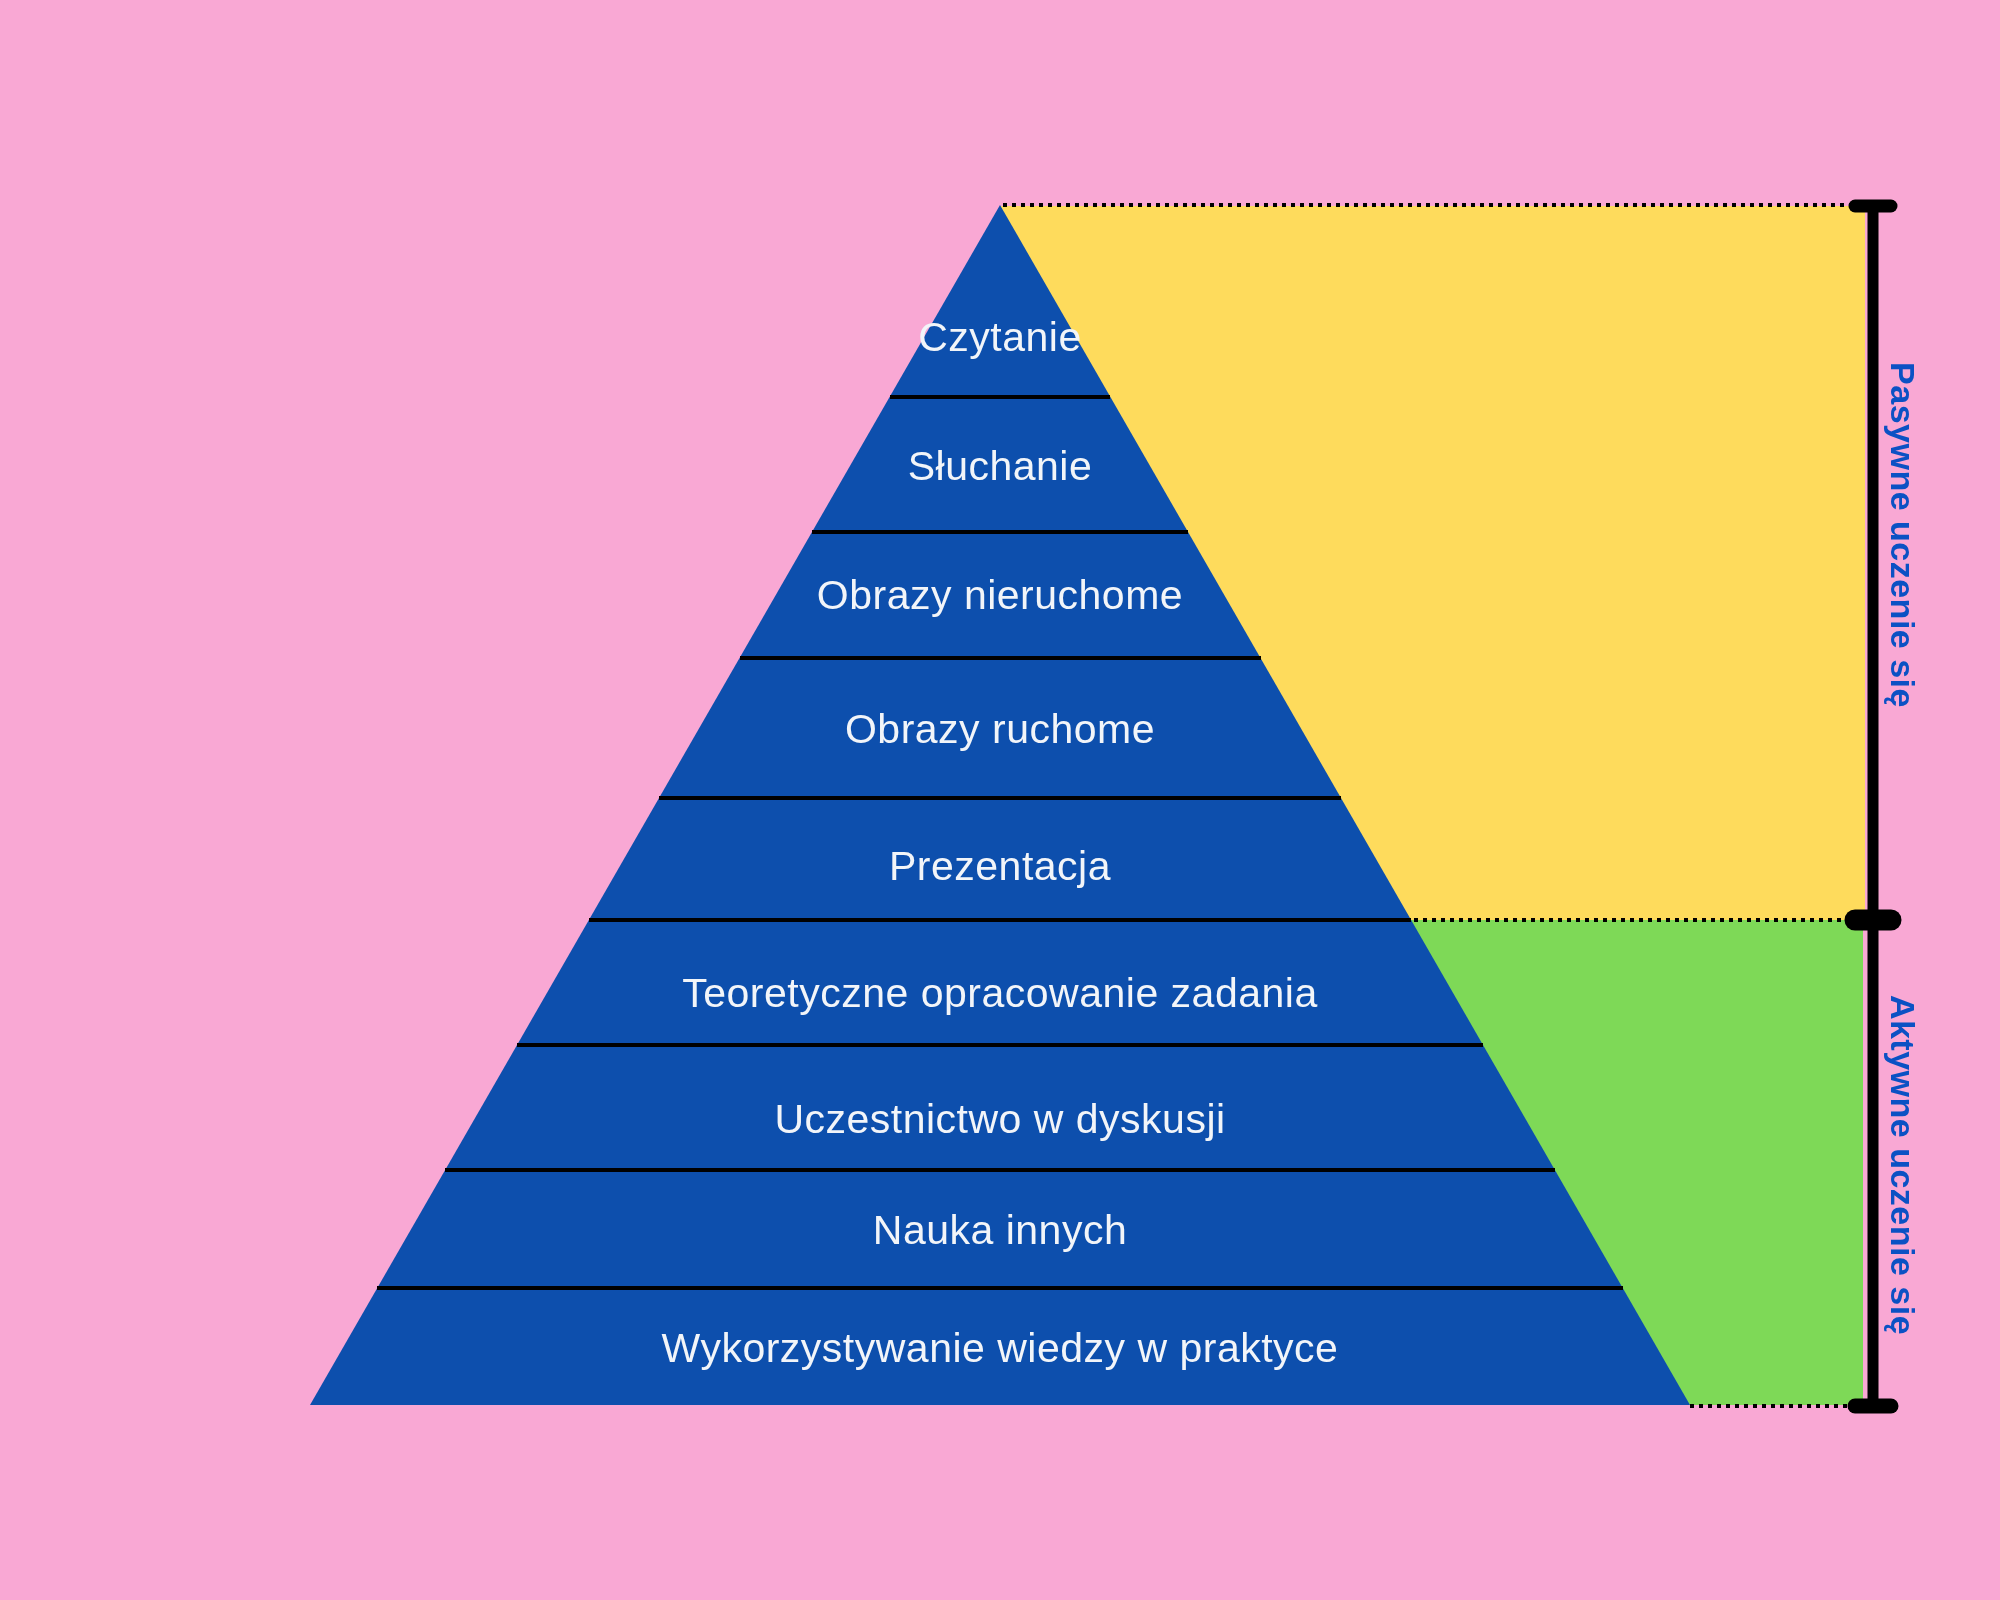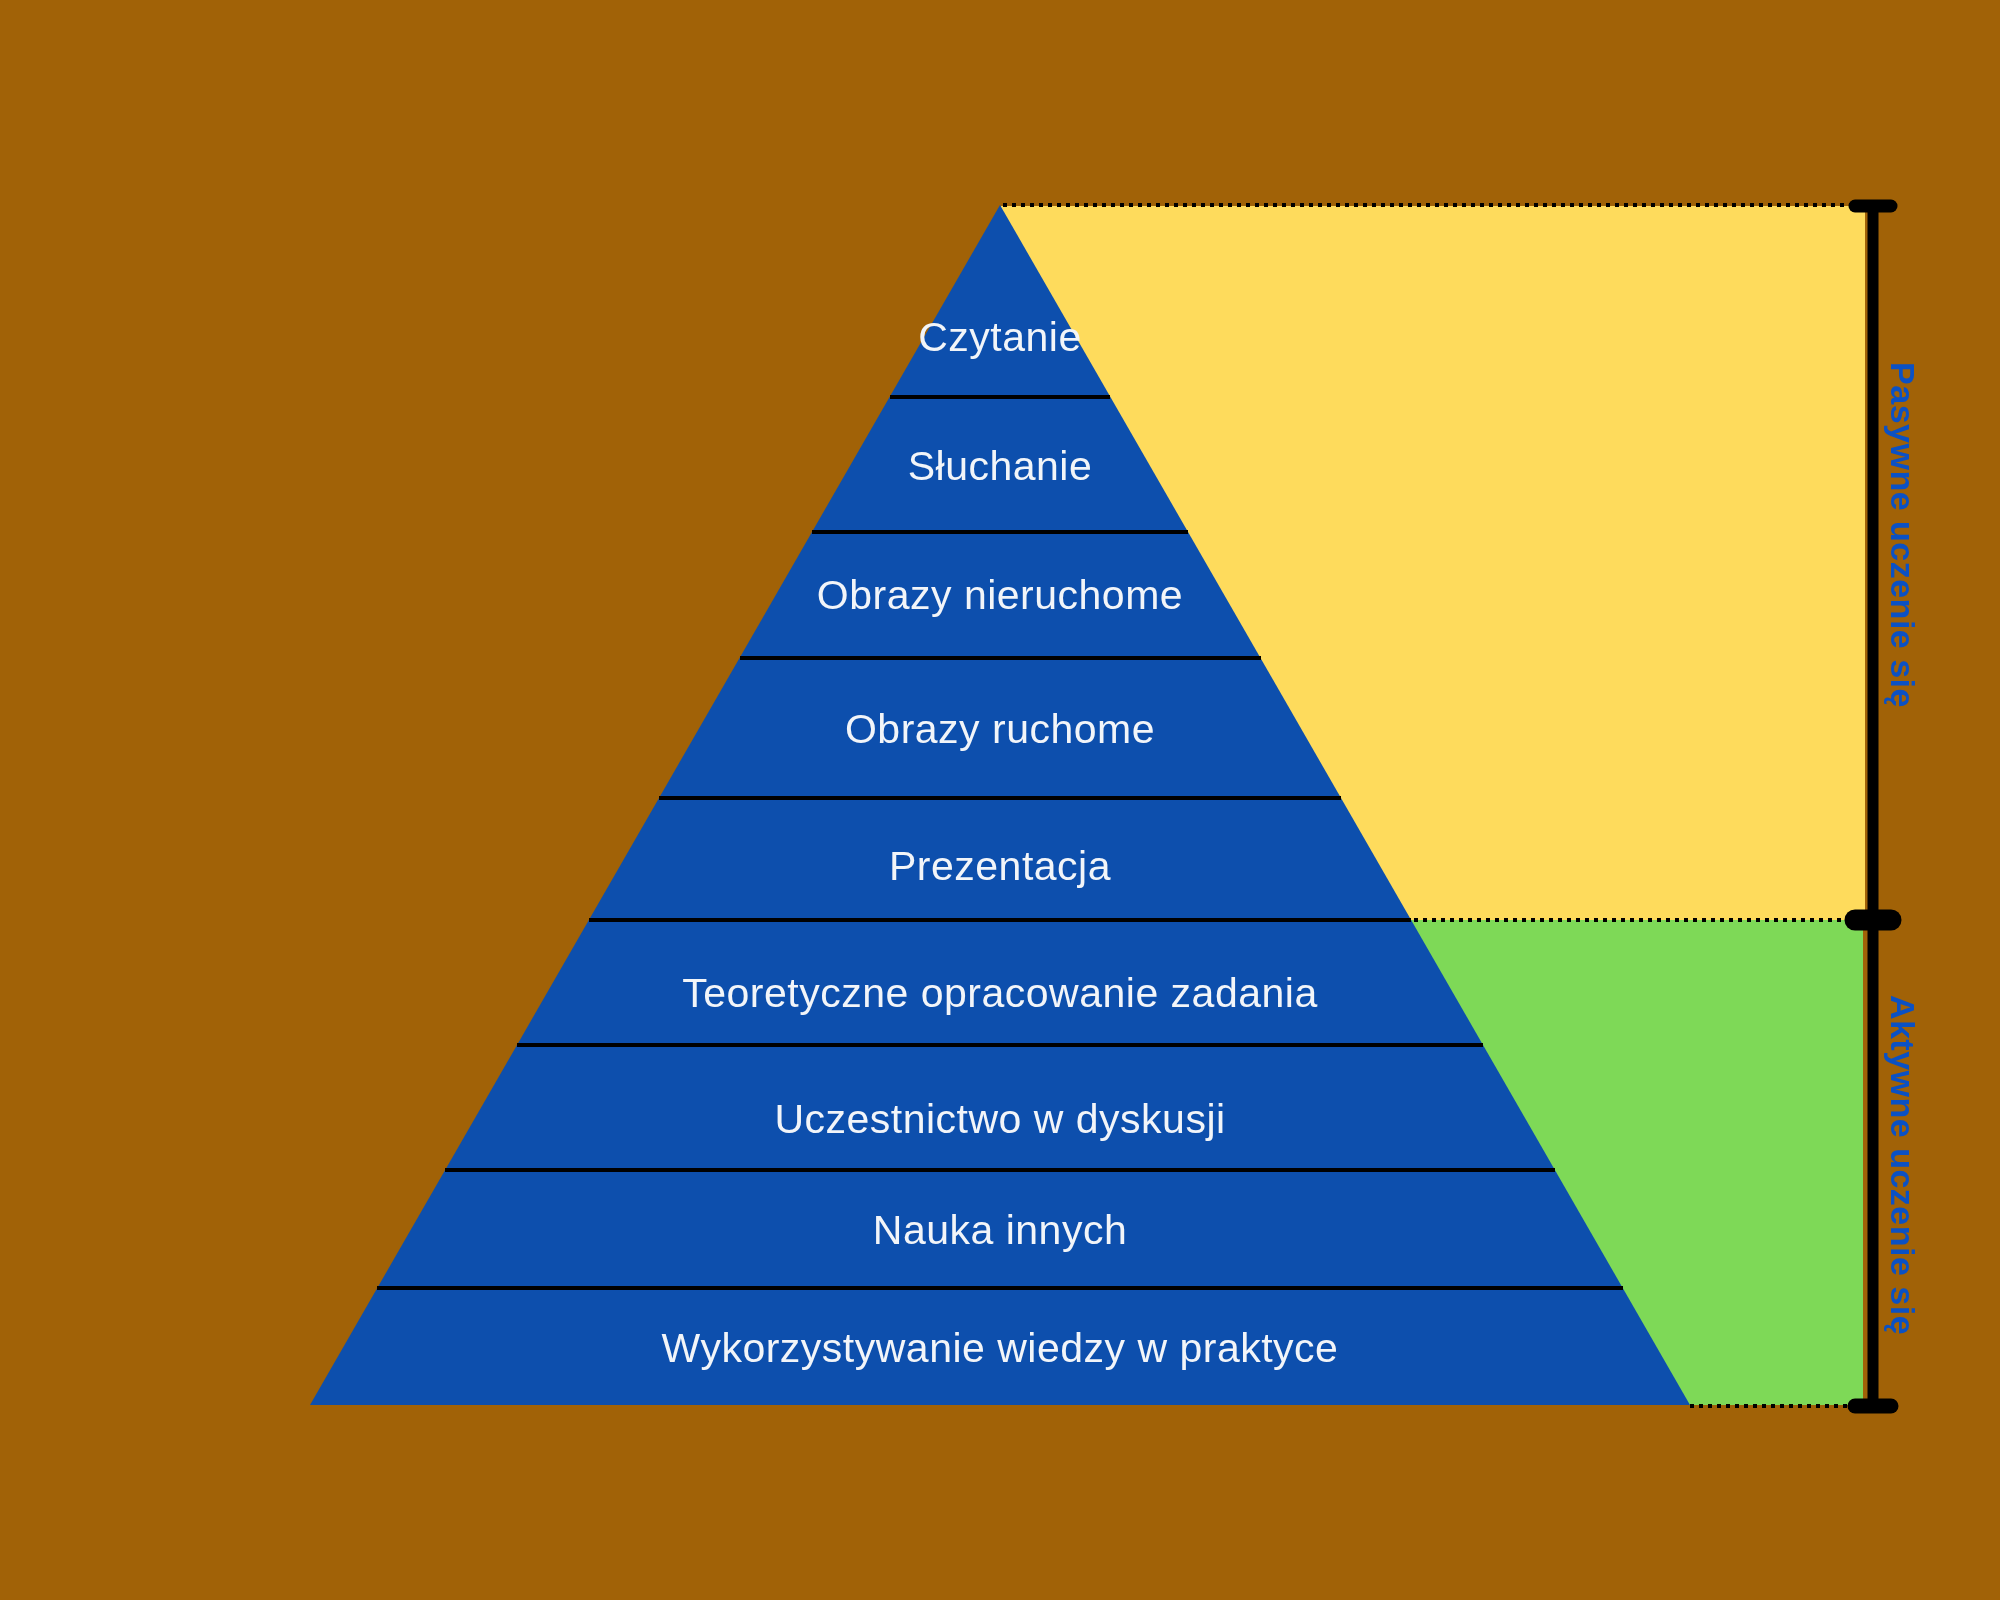--- a/index.html
+++ b/index.html
@@ -4,21 +4,21 @@
 <style>
   html, body {
     margin: 0;
     padding: 0;
     background: #ffffff;
   }
   .canvas {
     position: relative;
     width: 2000px;
     height: 1600px;
-    background: #a16207;
+    background: #f9a8d4;
     overflow: hidden;
     font-family: "Liberation Sans", sans-serif;
   }
   svg { display: block; }
 
   .level-label {
     font-family: "Liberation Sans", "DejaVu Sans", sans-serif;
     font-size: 41px;
     font-weight: 300;
     letter-spacing: 0.5px;

